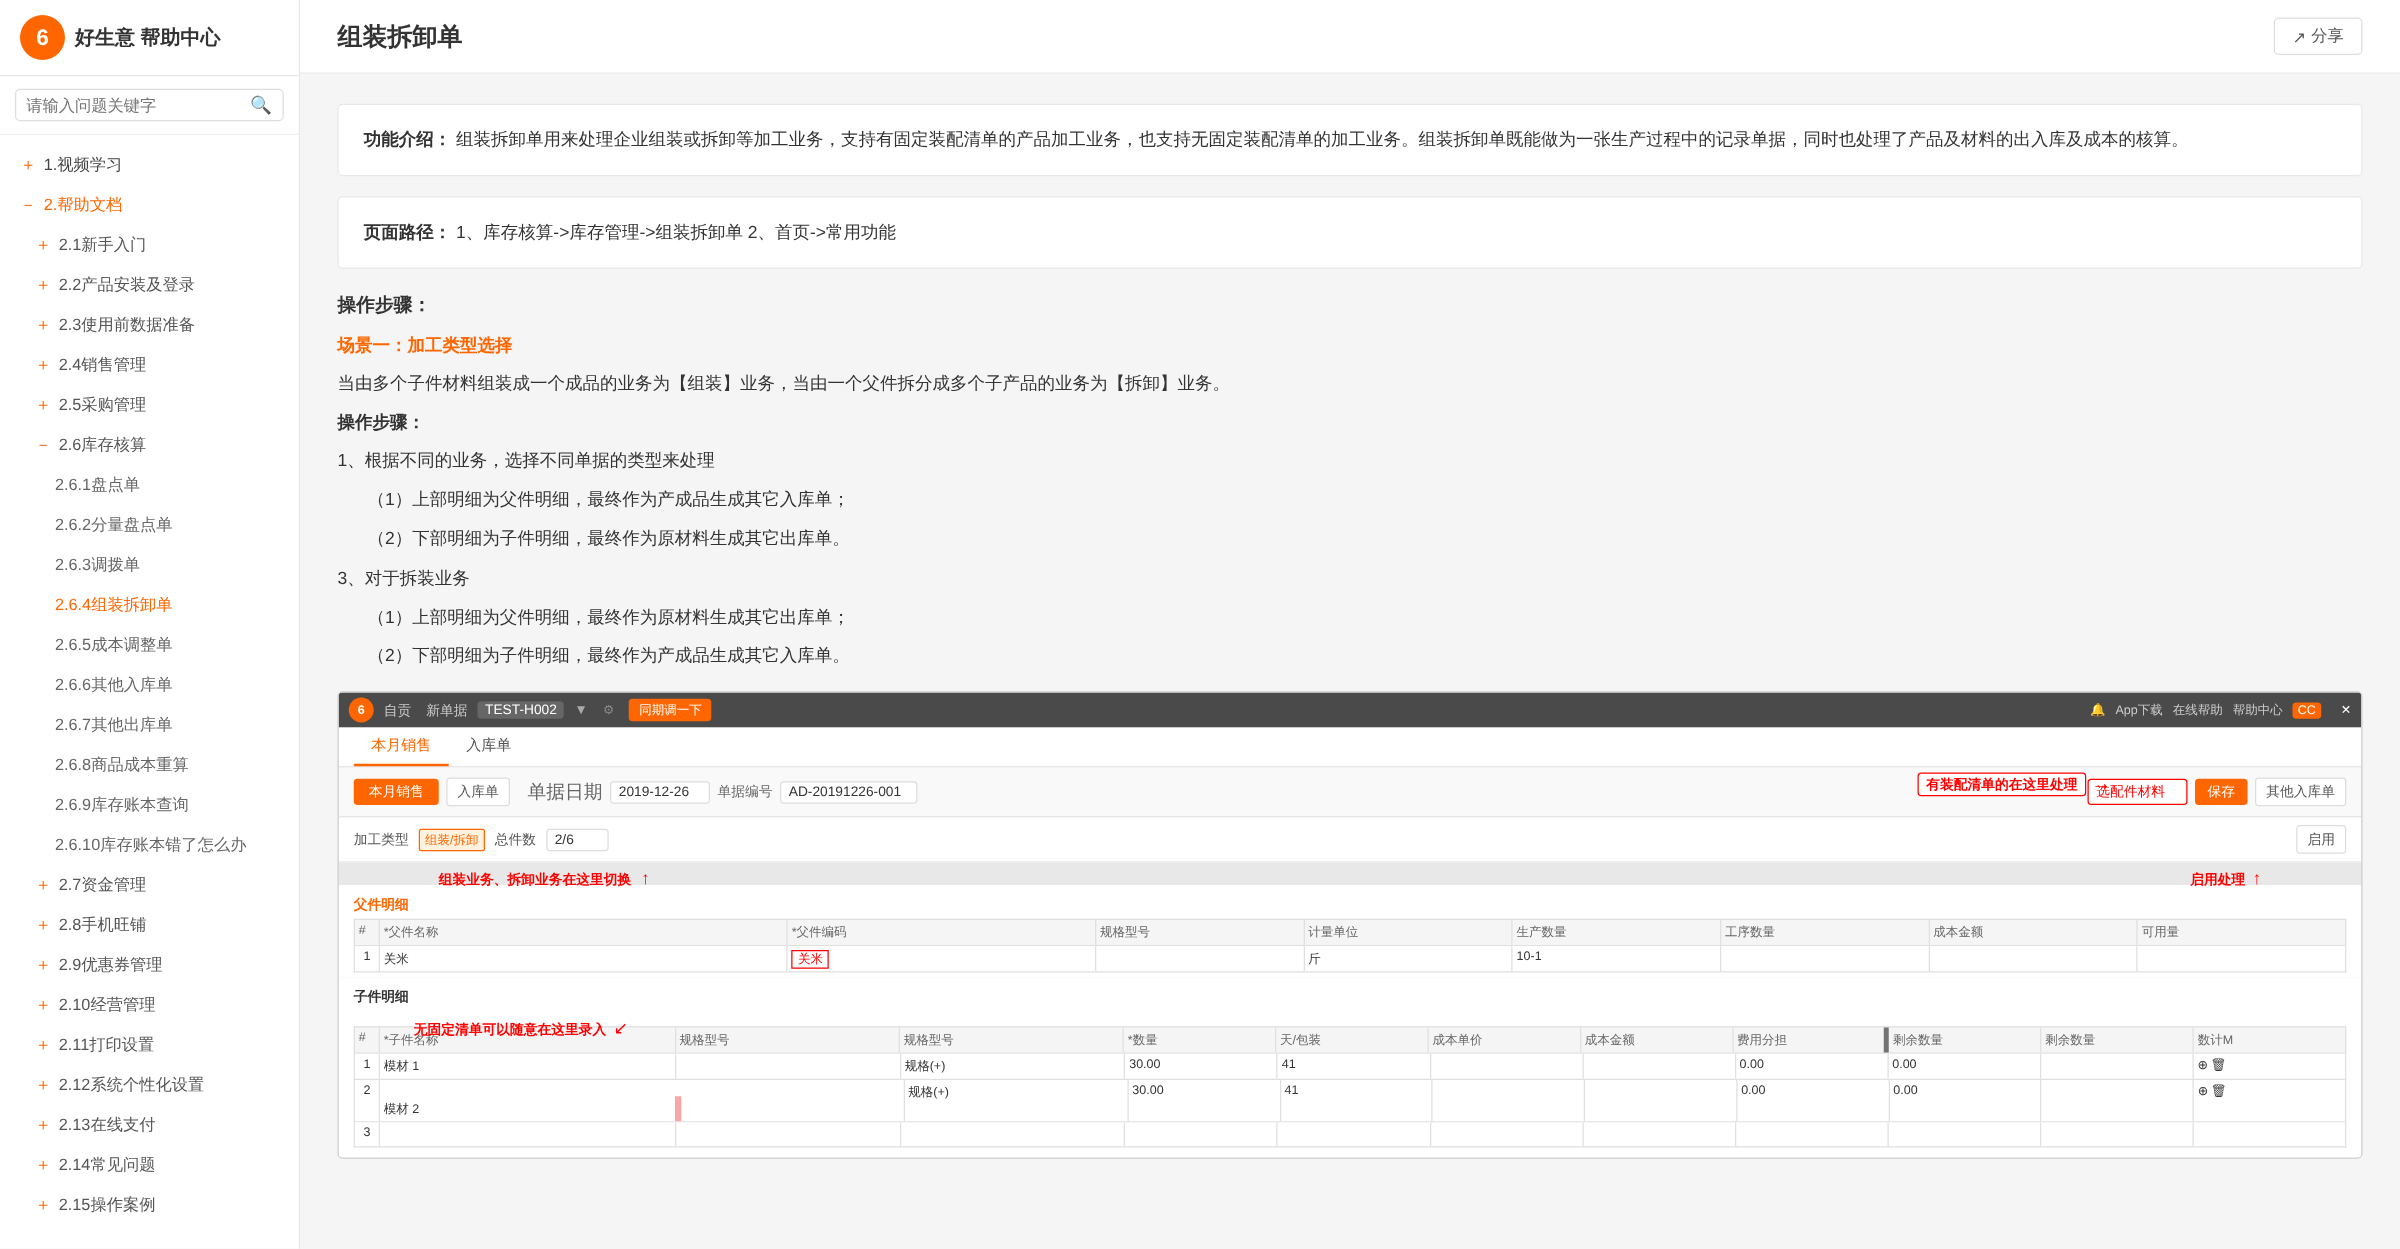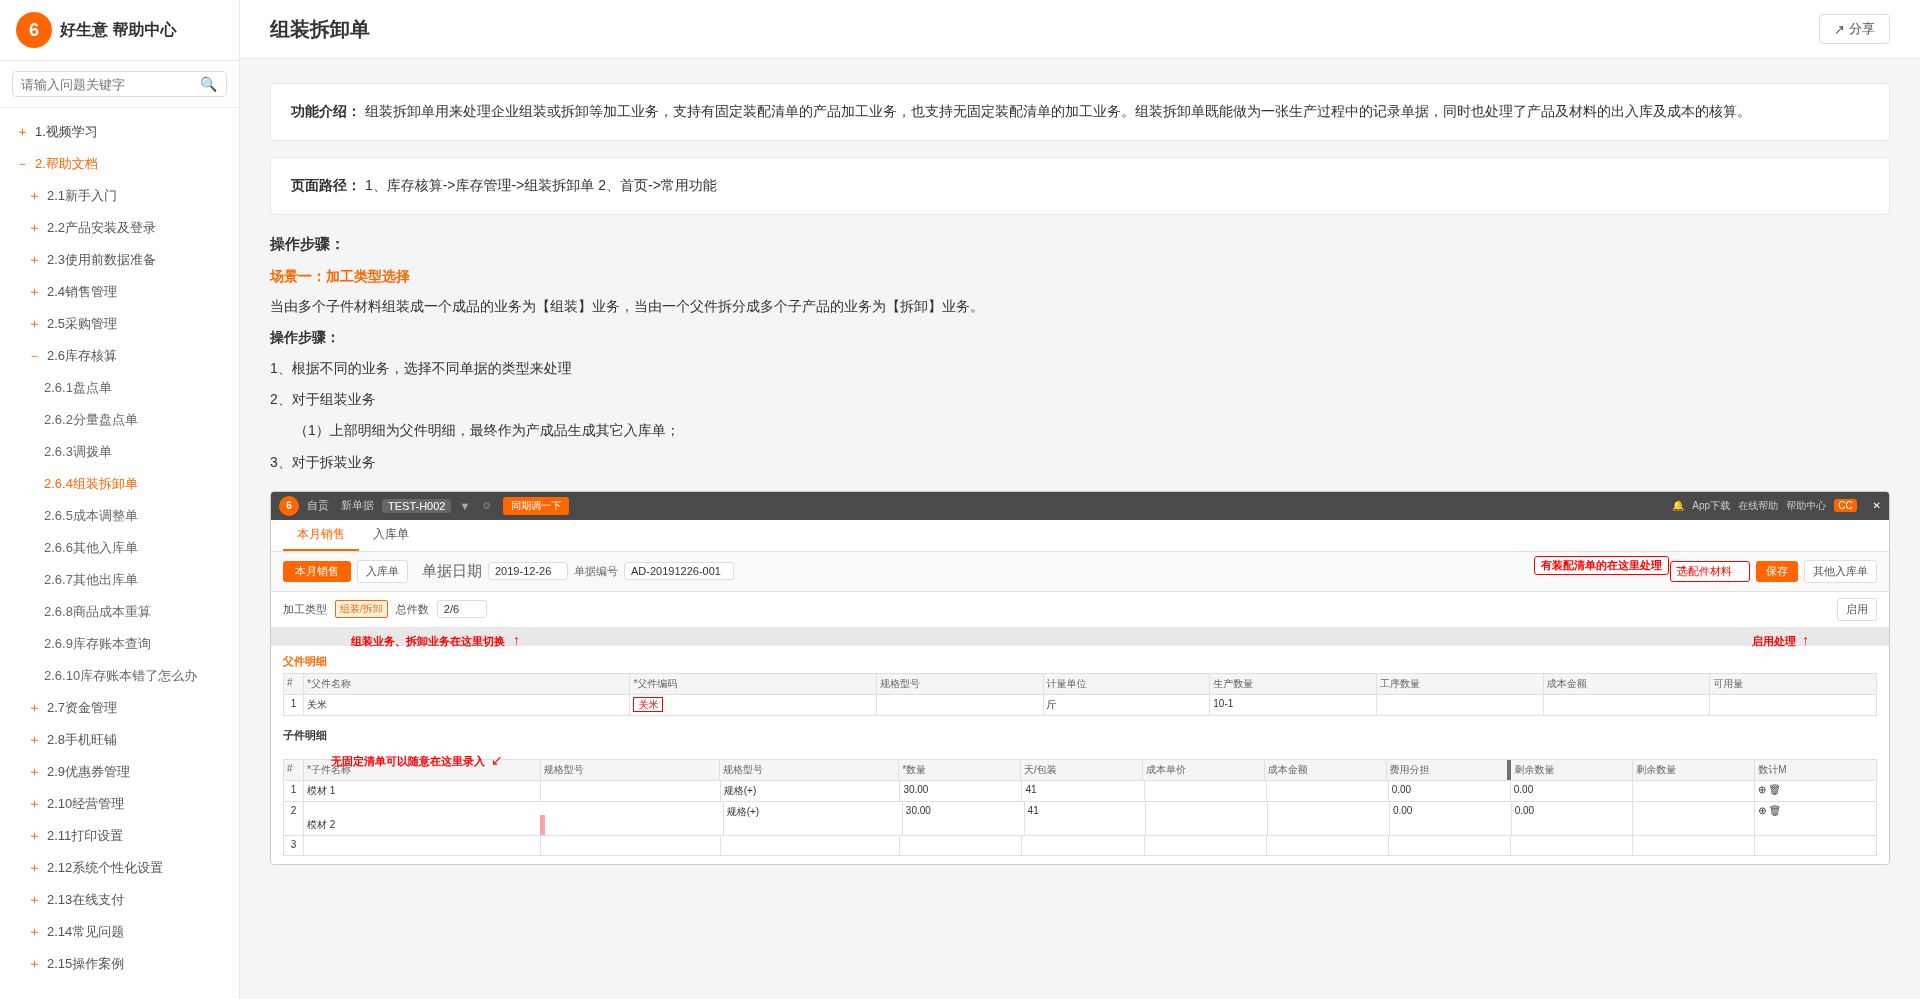--- a/index.html
+++ b/index.html
@@ -370,25 +370,29 @@
 
     <div class="section-title">操作步骤：</div>
     <div class="sub-section-title">
       <span>场景一：加工类型选择</span>
     </div>
     <div class="step-text">
       <span>当由多个子件材料组装成一个成品的业务为【组装】业务，当由一个父件拆分成多个子产品的业务为【拆卸】业务。</span>
     </div>
     <div class="step-text" style="font-weight:bold;">操作步骤：</div>
     <div class="step-text">1、根据不同的业务，选择不同单据的类型来处理</div>
-    <div class="step-text">2、对于组装业务</div>
     <div style="padding-left:24px;">
       <div class="step-text">（1）上部明细为父件明细，最终作为产成品生成其它入库单；</div>
+      <div class="step-text">（2）下部明细为子件明细，最终作为原材料生成其它出库单。</div>
     </div>
     <div class="step-text">3、对于拆装业务</div>
+    <div style="padding-left:24px;">
+      <div class="step-text">（1）上部明细为父件明细，最终作为原材料生成其它出库单；</div>
+      <div class="step-text">（2）下部明细为子件明细，最终作为产成品生成其它入库单。</div>
+    </div>
 
     <div class="screenshot-container">
       <div class="screenshot-inner">
 
         <div class="ss-topbar">
           <div class="ss-topbar-logo">6</div>
           <div class="ss-topbar-nav">
             <span class="ss-topbar-item">自贡</span>
             <span class="ss-topbar-item">新单据</span>
           </div>

